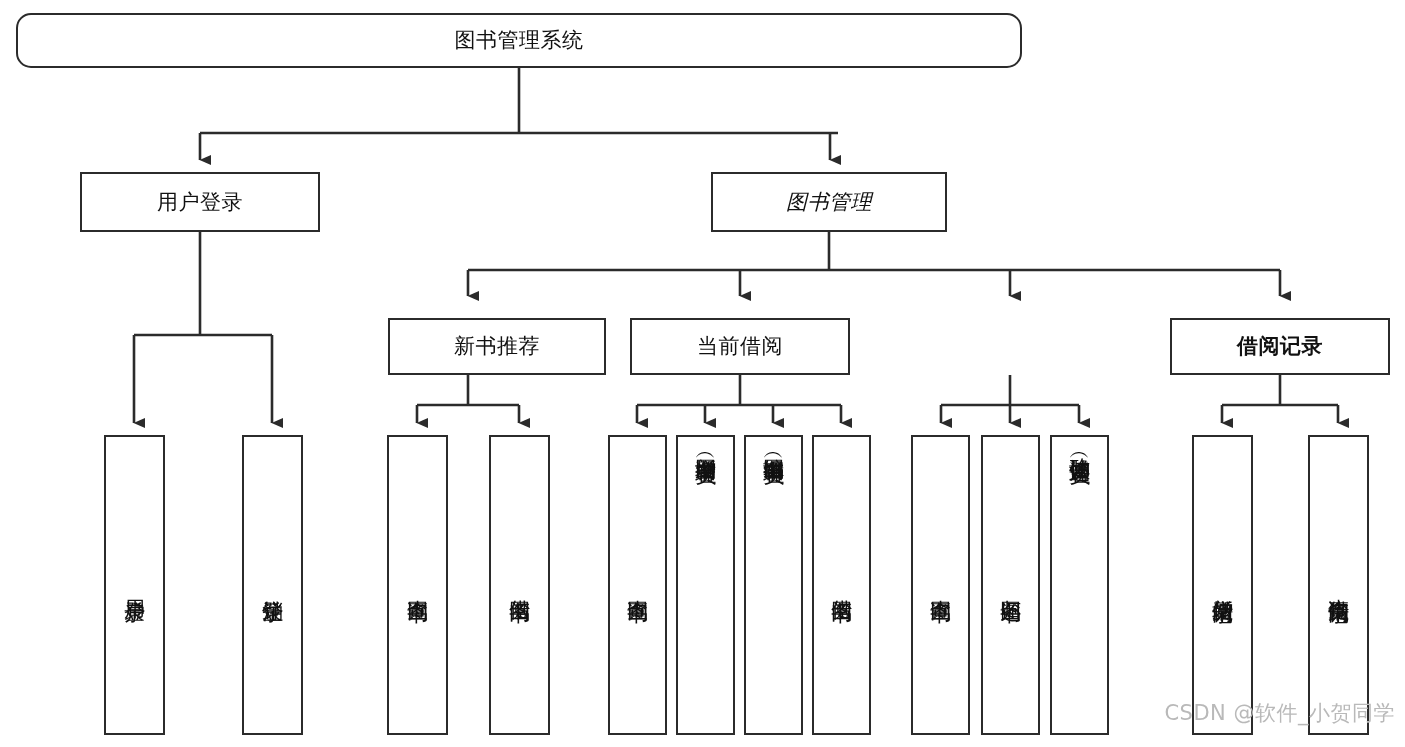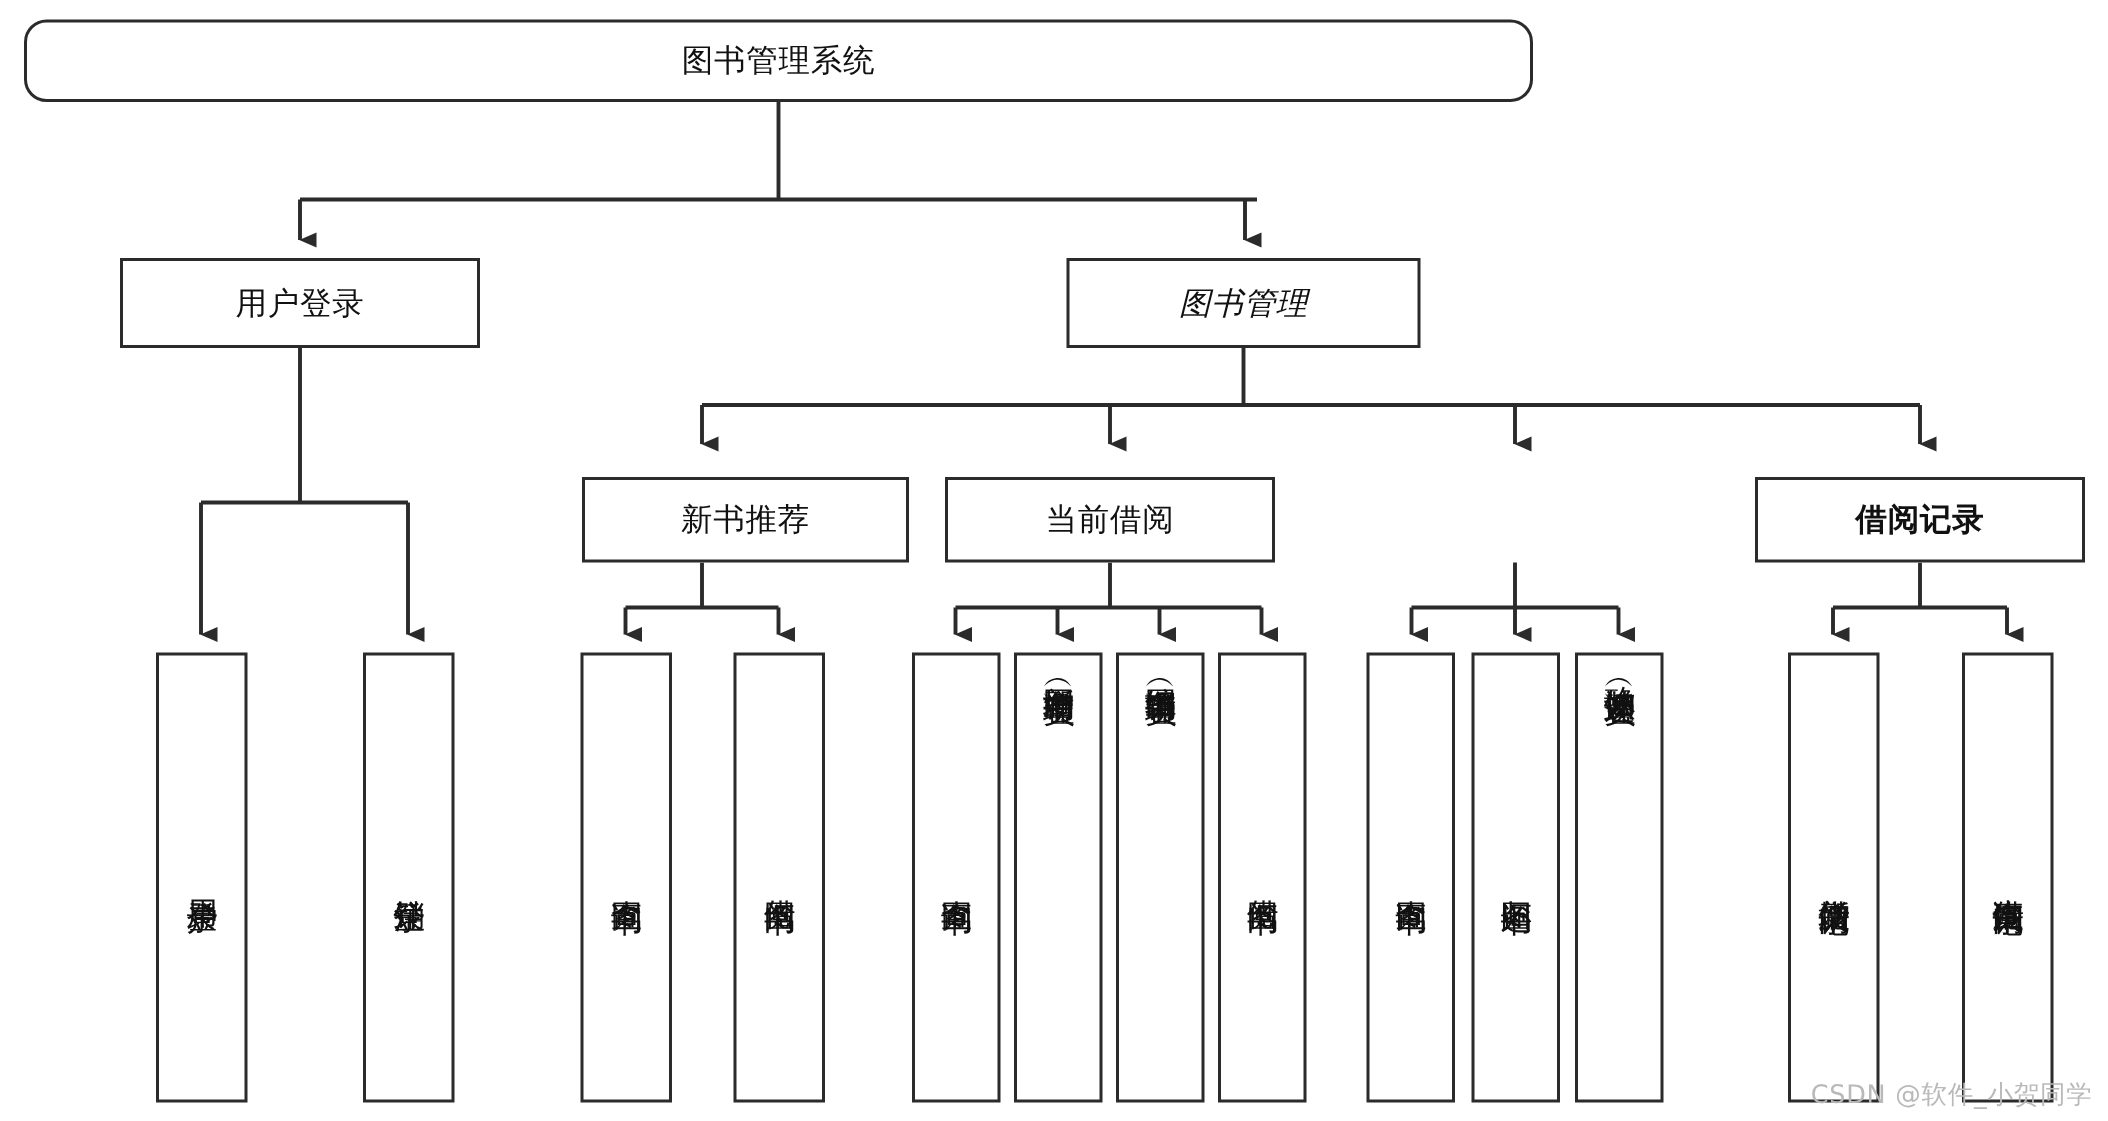--- a/index.html
+++ b/index.html
@@ -61,22 +61,22 @@
   }
   .leaf.top-align{
     align-items:flex-start;
   }
   .leaf.top-align .vlbl{
     padding-top:4px;
   }
   .watermark{
     position:absolute;
     right:10px;
-    bottom:6px;
-    font-size:17px;
+    bottom:20px;
+    font-size:21px;
     color:#b9b9b9;
     letter-spacing:0.5px;
     z-index:5;
     white-space:nowrap;
   }
 </style>
 </head>
 <body>
 
 <div id="canvas">

